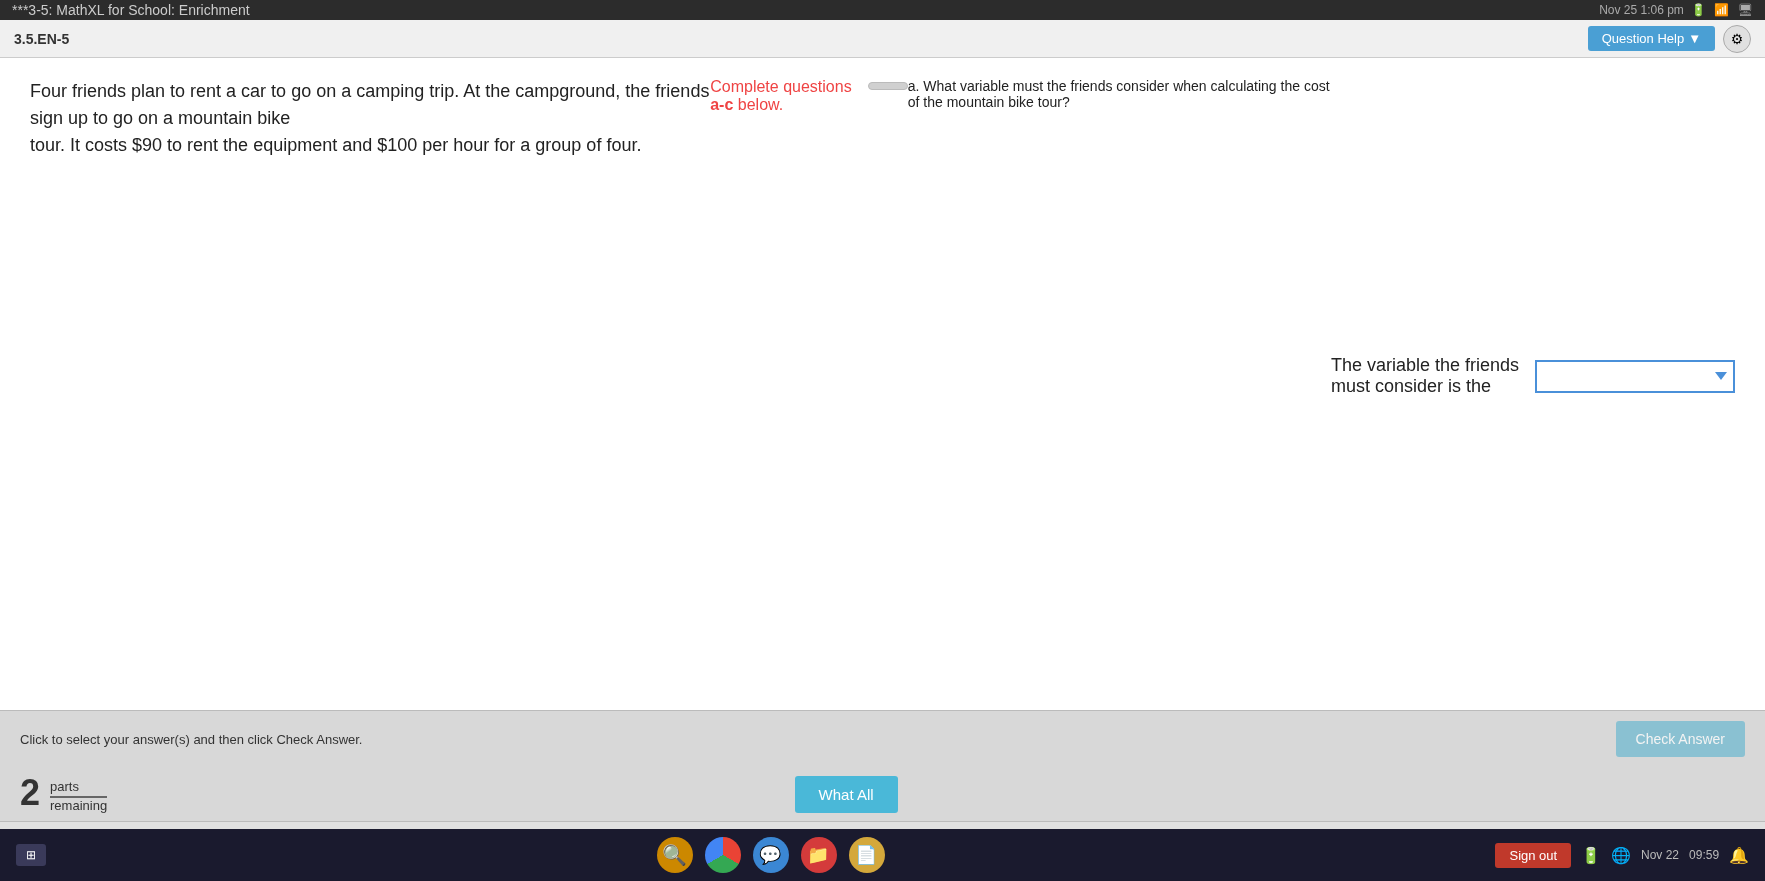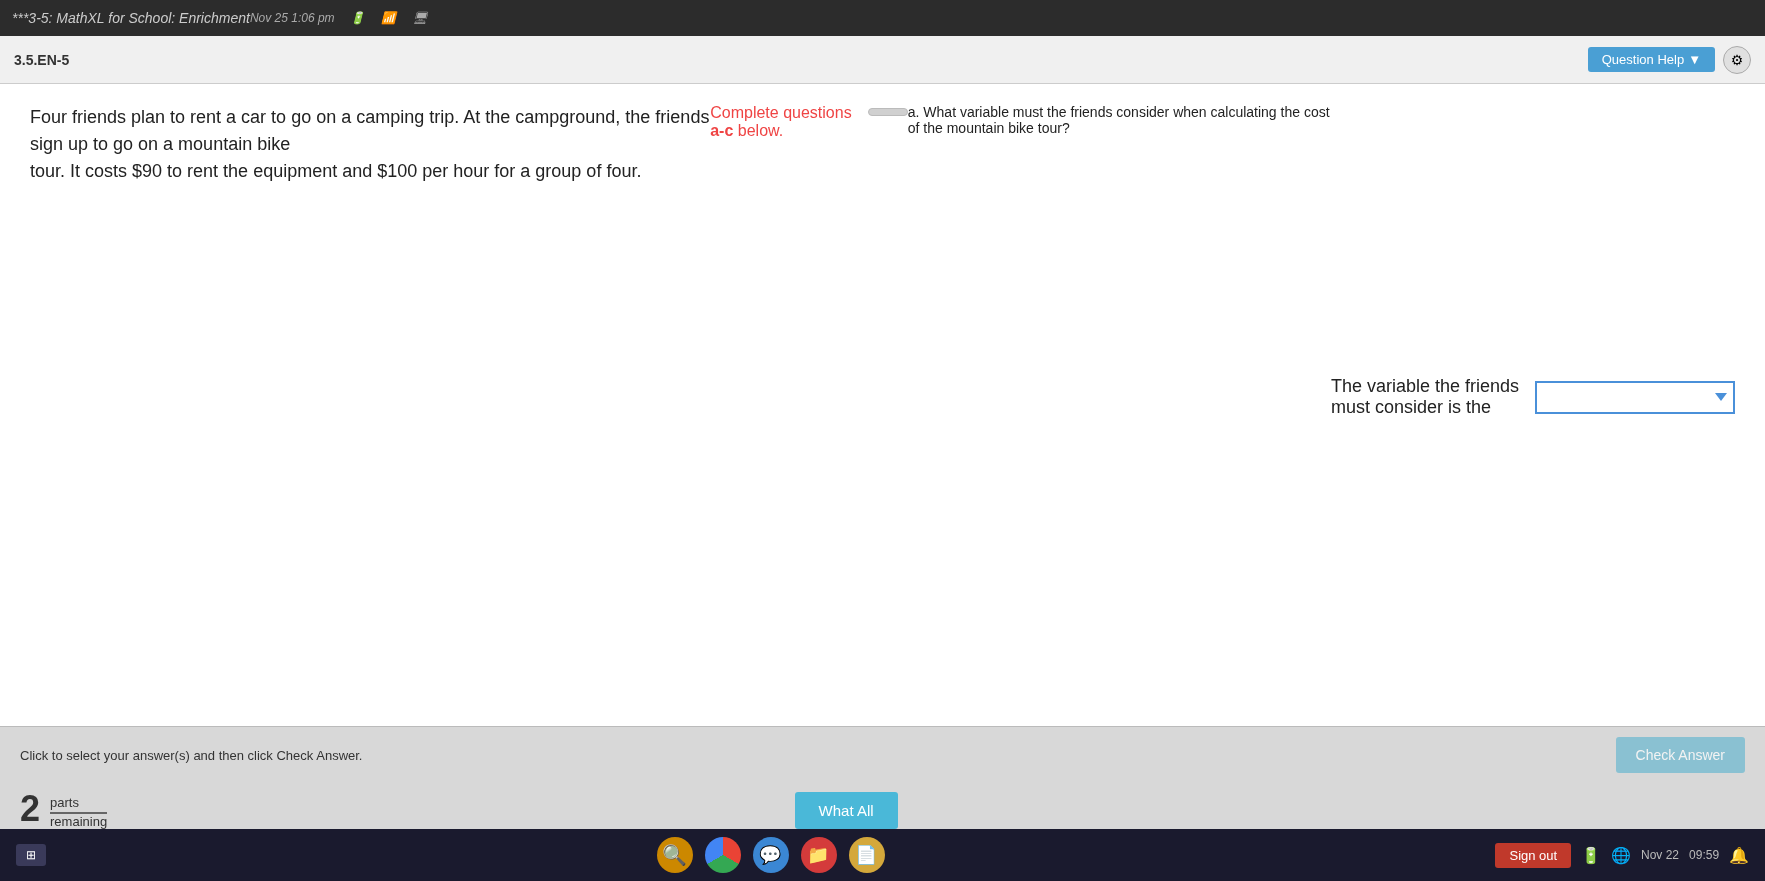--- a/index.html
+++ b/index.html
@@ -13,50 +13,49 @@
     }
 
     
     .title-bar {
       background: #2c2c2c;
       color: #ccc;
       font-size: 14px;
       padding: 4px 12px;
       display: flex;
       align-items: center;
-      justify-content: flex-start;
-      height: 36px;
-      font-style: italic;
+      justify-content: space-between;
+      height: 20px;
     }
 
     .title-bar-right {
       display: flex;
       align-items: center;
-      gap: 16px;
+      gap: 8px;
       font-size: 12px;
       color: #aaa;
     }
 
     
     .main-wrapper {
       background: #e8e8e8;
       height: calc(881px - 28px);
       display: flex;
       flex-direction: column;
     }
 
     
     .question-id-bar {
       background: #f0f0f0;
       border-bottom: 1px solid #ccc;
       padding: 6px 14px;
       display: flex;
       align-items: center;
       justify-content: space-between;
-      height: 48px;
+      height: 38px;
     }
 
     .question-id-label {
       font-size: 14px;
       font-weight: bold;
       color: #333;
     }
 
     .question-help-btn {
       background: #4a9fd4;

